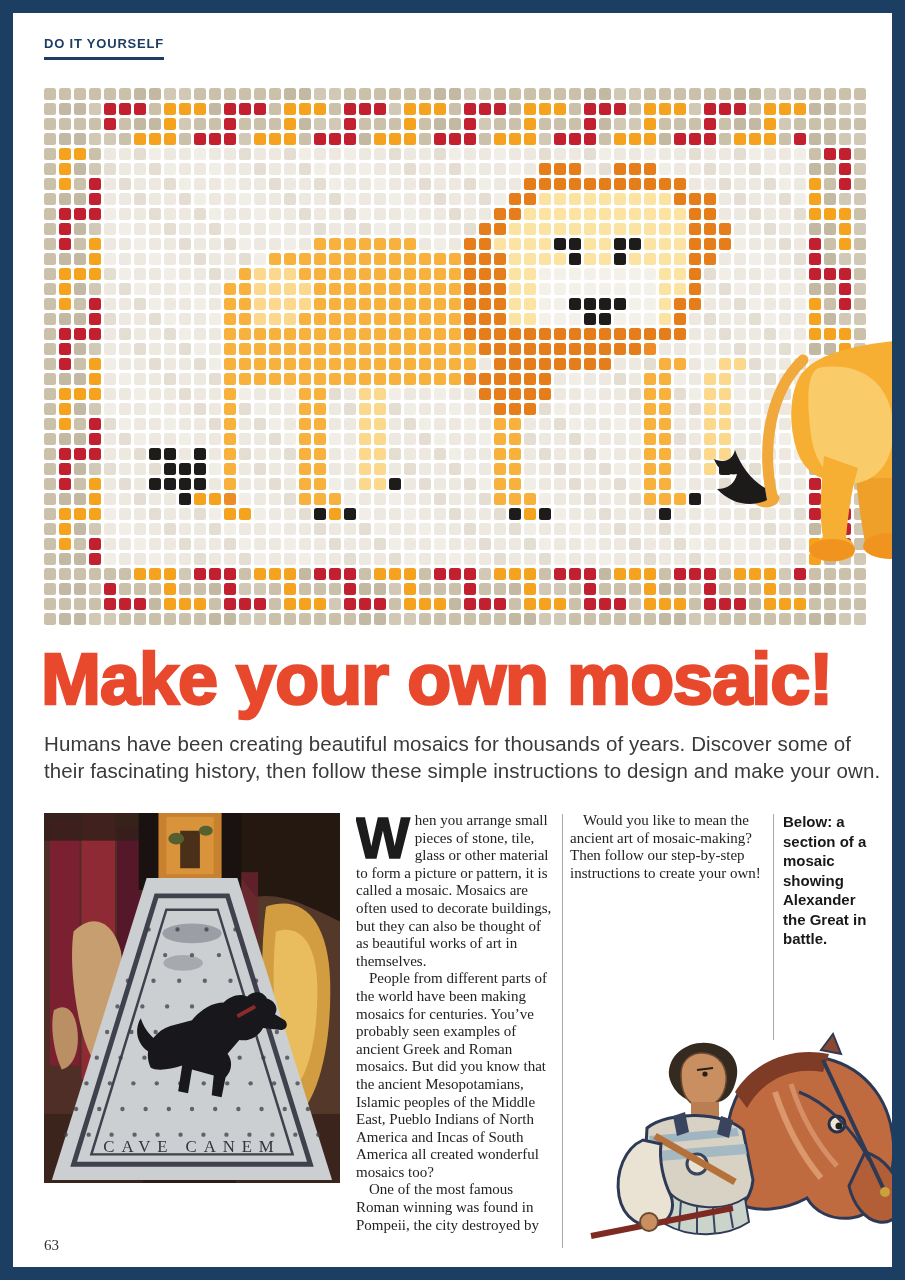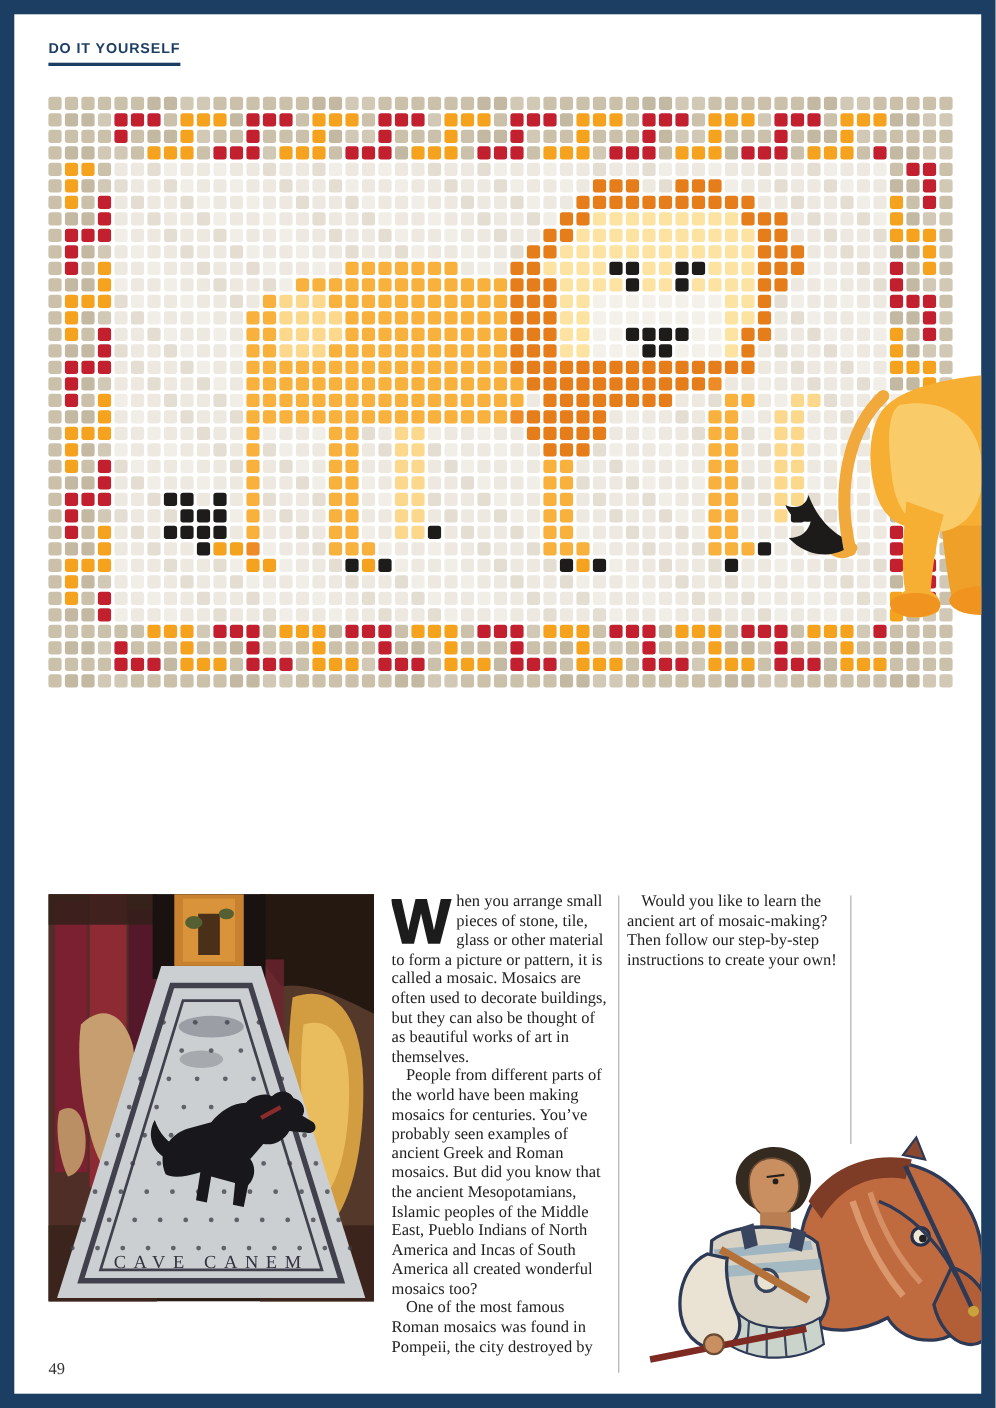--- a/index.html
+++ b/index.html
@@ -2039,20 +2039,22 @@
     <path d="M70,160 C64,168 54,166 48,157" fill="none" stroke="#F2A93B" stroke-width="9" stroke-linecap="round"></path>
     <path d="M62,162 C46,170 26,166 12,151 C23,151 30,145 32,136 C22,138 13,132 9,121 C20,126 28,121 30,112 C35,126 45,141 60,150 Z" fill="#1C1B19"></path>
     <path d="M152,56 L200,52 L200,218 C190,222 178,220 172,212 L160,205 C150,150 146,98 152,56 Z" fill="#EFA028"></path>
     <ellipse cx="186" cy="208" rx="28" ry="13" fill="#F0941F"></ellipse>
     <path d="M200,2 C150,6 112,16 97,35 C85,52 83,82 91,110 C96,126 105,136 117,140 L200,140 Z" fill="#F6AE33"></path>
     <path d="M113,30 C151,23 181,41 187,77 C193,116 177,140 153,145 C129,148 110,129 106,97 C102,66 101,37 113,30 Z" fill="#FACB69"></path>
     <path d="M119,118 C116,150 114,180 118,199 C108,205 104,214 111,220 C123,226 139,224 148,218 C152,210 148,202 141,200 C143,175 147,150 153,130 Z" fill="#F6AE33"></path>
     <ellipse cx="127" cy="212" rx="23" ry="11" fill="#F0941F"></ellipse>
   </svg>
 
+  <div id="headline">Make your own mosaic!</div>
+  <div id="intro">Humans have been creating beautiful mosaics for thousands of years. Discover some of their fascinating history, then follow these simple instructions to design and make your own.</div>
 
   <svg id="photo" viewBox="0 0 300 375">
     <rect width="300" height="375" fill="#2B1D14"></rect>
 
     <rect x="195" y="0" width="105" height="375" fill="#54382A"></rect>
     <path d="M195,0 L300,0 L300,110 C270,95 240,80 215,85 L195,60 Z" fill="#241811"></path>
     <rect x="195" y="60" width="22" height="200" fill="#6E2430" opacity=".8"></rect>
     <path d="M225,95 C262,82 288,108 290,170 C292,240 276,300 248,315 C228,290 214,180 225,95 Z" fill="#D29C40"></path>
     <path d="M235,120 C260,112 276,132 277,175 C278,225 268,270 250,282 C238,260 228,185 235,120 Z" fill="#E9BC5D"></path>
     <rect x="195" y="305" width="105" height="70" fill="#3A241C"></rect>
@@ -2156,27 +2158,28 @@
     <path d="M108,258 C100,240 110,222 128,216 L150,210 C158,200 170,192 182,192 C188,186 198,182 206,186 C212,180 222,180 226,188 C234,190 238,198 234,204 L244,210 C248,214 246,220 240,220 L222,218 C218,226 208,232 198,230 L186,244 C192,252 190,262 184,268 L180,288 L170,286 L172,266 L150,260 L146,284 L136,282 L140,256 C128,260 114,262 108,258 Z" fill="#17171C"></path>
     <path d="M110,244 C96,238 90,222 98,208 C102,220 110,230 122,234 Z" fill="#17171C"></path>
     <path d="M196,206 L214,196" stroke="#8B2B2B" stroke-width="4"></path>
     <text x="150" y="344" text-anchor="middle" font-family="Liberation Serif,serif" font-size="17" letter-spacing="7" fill="#33333F">CAVE CANEM</text>
   </svg>
 
 
   <div id="col2" class="bodycol">
     <p><span class="dropcap">W</span><span>hen you arrange small pieces of stone, tile, glass or other material to form a picture or pattern, it is called a mosaic. Mosaics are often used to decorate buildings, but they can also be thought of as beautiful works of art in themselves.</span></p>
     <p class="indent">People from different parts of the world have been making mosaics for centuries. You’ve probably seen examples of ancient Greek and Roman mosaics. But did you know that the ancient Mesopotamians, Islamic peoples of the Middle East, Pueblo Indians of North America and Incas of South America all created wonderful mosaics too?</p>
-    <p class="indent">One of the most famous Roman mosaics was found in Pompeii, the city destroyed by</p>
+    <p class="indent">One of the most famous Roman winning was found in Pompeii, the city destroyed by</p>
   </div>
   <div class="vrule" id="rule1"></div>
   <div id="col3" class="bodycol">
-    <p class="indent">Would you like to learn the ancient art of mosaic-making? Then follow our step-by-step instructions to create your own!</p>
+    <p class="indent">Would you like to mean the ancient art of mosaic-making? Then follow our step-by-step instructions to create your own!</p>
   </div>
   <div class="vrule" id="rule2"></div>
+  <div id="sidebar">Below: a section of a mosaic showing Alexander the Great in battle.</div>
 
   <svg id="alex" viewBox="0 0 318 212">
 
     <path d="M142,128 C138,84 152,44 190,30 C232,16 272,30 294,64 C308,86 312,118 306,142 C300,166 286,184 266,186 C246,188 230,180 222,166 C200,178 170,182 152,170 Z" fill="#C06A40" stroke="#2E3A55" stroke-width="3"></path>
     <path d="M280,120 C300,126 314,144 316,166 C317,182 308,192 294,190 C280,188 268,172 264,154 Z" fill="#B25E36" stroke="#2E3A55" stroke-width="3"></path>
     <path d="M150,60 C168,30 206,14 244,22 L238,40 C206,34 178,48 162,76 Z" fill="#7E3B26"></path>
     <path d="M236,18 L248,2 L256,22 Z" fill="#8A4830" stroke="#2E3A55" stroke-width="2"></path>
     <path d="M190,60 C200,90 214,120 236,146" stroke="#DFA075" stroke-width="6" fill="none" opacity=".85"></path>
     <path d="M206,52 C216,84 232,112 252,134" stroke="#DFA075" stroke-width="5" fill="none" opacity=".7"></path>
     <circle cx="252" cy="92" r="8" fill="#EFE7D4" stroke="#26304A" stroke-width="3"></circle>
@@ -2197,14 +2200,14 @@
     <path d="M136,84 L148,88 L144,106 L132,102 Z" fill="#39455E"></path>
     <circle cx="112" cy="132" r="10" fill="#E8E2D2" stroke="#39455E" stroke-width="3"></circle>
     <path d="M70,104 L150,150" stroke="#B5713A" stroke-width="7"></path>
     <path d="M84,160 C100,178 140,180 160,166 L164,190 C140,206 104,206 80,192 Z" fill="#CBD4CB" stroke="#2E3A55" stroke-width="2"></path>
     <path d="M96,168 L94,198 M112,174 L112,202 M128,176 L130,202 M144,172 L148,196" stroke="#39455E" stroke-width="2" fill="none"></path>
     <path d="M58,108 C40,116 30,140 34,164 C38,186 56,198 74,192 C86,188 90,176 86,164 C78,148 74,128 76,112 Z" fill="#EAE3D3" stroke="#2E3A55" stroke-width="3"></path>
     <path d="M6,204 L148,176" stroke="#7E2A22" stroke-width="6"></path>
     <circle cx="64" cy="190" r="9" fill="#C98F60" stroke="#6B4A33" stroke-width="2"></circle>
   </svg>
 
-  <div id="pagenum">49</div>
+  <div id="pagenum">63</div>
 </div>
 
 </body></html>

